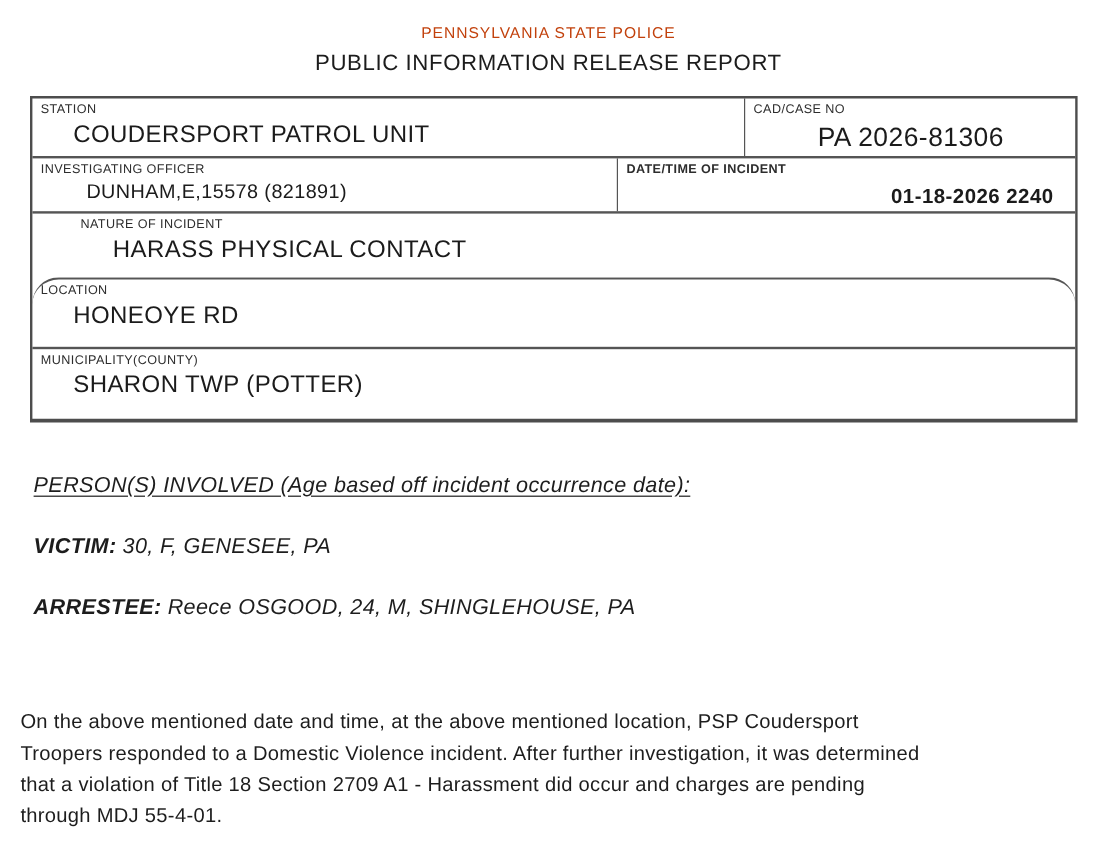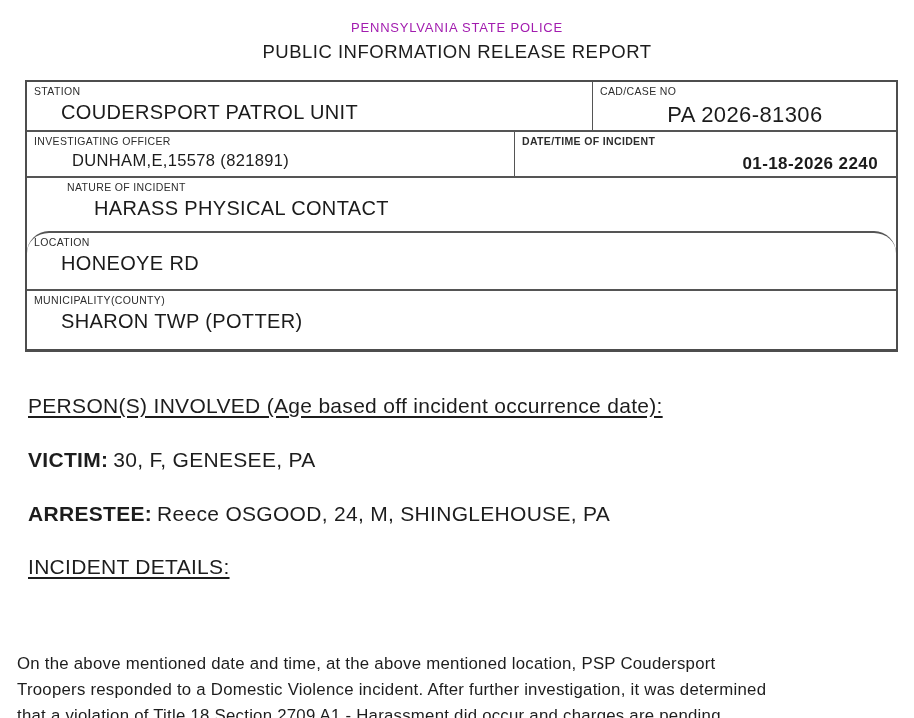--- a/index.html
+++ b/index.html
@@ -8,21 +8,21 @@
     background: #ffffff;
     font-family: "Liberation Sans", "DejaVu Sans", sans-serif;
     color: #1f1f1f;
     overflow: hidden;
   }
   .page { width: 914px; height: 718px; position: relative; }
 
   
   .doc-header { padding-top: 20px; text-align: center; }
   .org-title {
-    font-size: 13px; letter-spacing: 0.8px; color: #a21caf;
+    font-size: 13px; letter-spacing: 0.8px; color: #c2410c;
   }
   .report-title {
     font-size: 18.5px; letter-spacing: 0.5px; margin-top: 6px; color: #1c1c1c;
   }
 
   
   .form-table {
     width: 873px;
     margin: 17px 0 0 25px;
     border: 2px solid #4d4d4d;
@@ -39,33 +39,33 @@
   .row-muni     { min-height: 60px; }
   .cell-label {
     font-size: 10.5px; color: #2d2d2d; letter-spacing: 0.35px;
     padding-top: 1px; white-space: nowrap;
   }
   .cell-value {
     font-size: 20px; color: #1b1b1b; letter-spacing: 0.35px;
     margin: 4px 0 0 27px; white-space: nowrap;
   }
   .value-officer { margin-left: 38px; font-size: 16.5px; }
-  .w-cad  { width: 304px; }
+  .w-cad  { width: 276px; }
   .w-date { width: 382px; font-weight: bold; }
   .value-cad {
     margin: 5px 0 0 0; text-align: center; font-size: 22px;
     letter-spacing: 0.4px;
   }
   .value-date {
     margin: 7px 12px 0 0; text-align: right; font-size: 17px;
     letter-spacing: 0.4px;
   }
 
   
-  .body-copy { font-size: 21px; letter-spacing: 0.3px; color: #1d1d1d; }
+  .body-copy { font-size: 18px; letter-spacing: 0.3px; color: #1d1d1d; font-style: italic; }
   .persons-heading {
     margin: 42px 0 0 28px;
     text-decoration: underline; text-underline-offset: 3px;
   }
   .person-line { margin: 30px 0 0 28px; }
   .person-label { font-weight: bold; }
   .person-value { margin-left: 5px; }
   .incident-heading {
     margin: 29px 0 0 28px;
     text-decoration: underline; text-underline-offset: 3px;
@@ -136,21 +136,20 @@
   <div class="body-copy persons-heading">PERSON(S) INVOLVED (Age based off incident occurrence date):</div>
 
   <div class="body-copy person-line">
     <span class="person-label">VICTIM:</span><span class="person-value">30, F, GENESEE, PA</span>
   </div>
 
   <div class="body-copy person-line">
     <span class="person-label">ARRESTEE:</span><span class="person-value">Reece OSGOOD, 24, M, SHINGLEHOUSE, PA</span>
   </div>
 
-  <div class="body-copy incident-heading">INCIDENT DETAILS:</div>
 
   <div class="narrative">
     <div class="narrative-line">On the above mentioned date and time, at the above mentioned location, PSP Coudersport</div>
     <div class="narrative-line">Troopers responded to a Domestic Violence incident. After further investigation, it was determined</div>
     <div class="narrative-line">that a violation of Title 18 Section 2709 A1 - Harassment did occur and charges are pending</div>
     <div class="narrative-line">through MDJ 55-4-01.</div>
   </div>
 
 </div>
 

